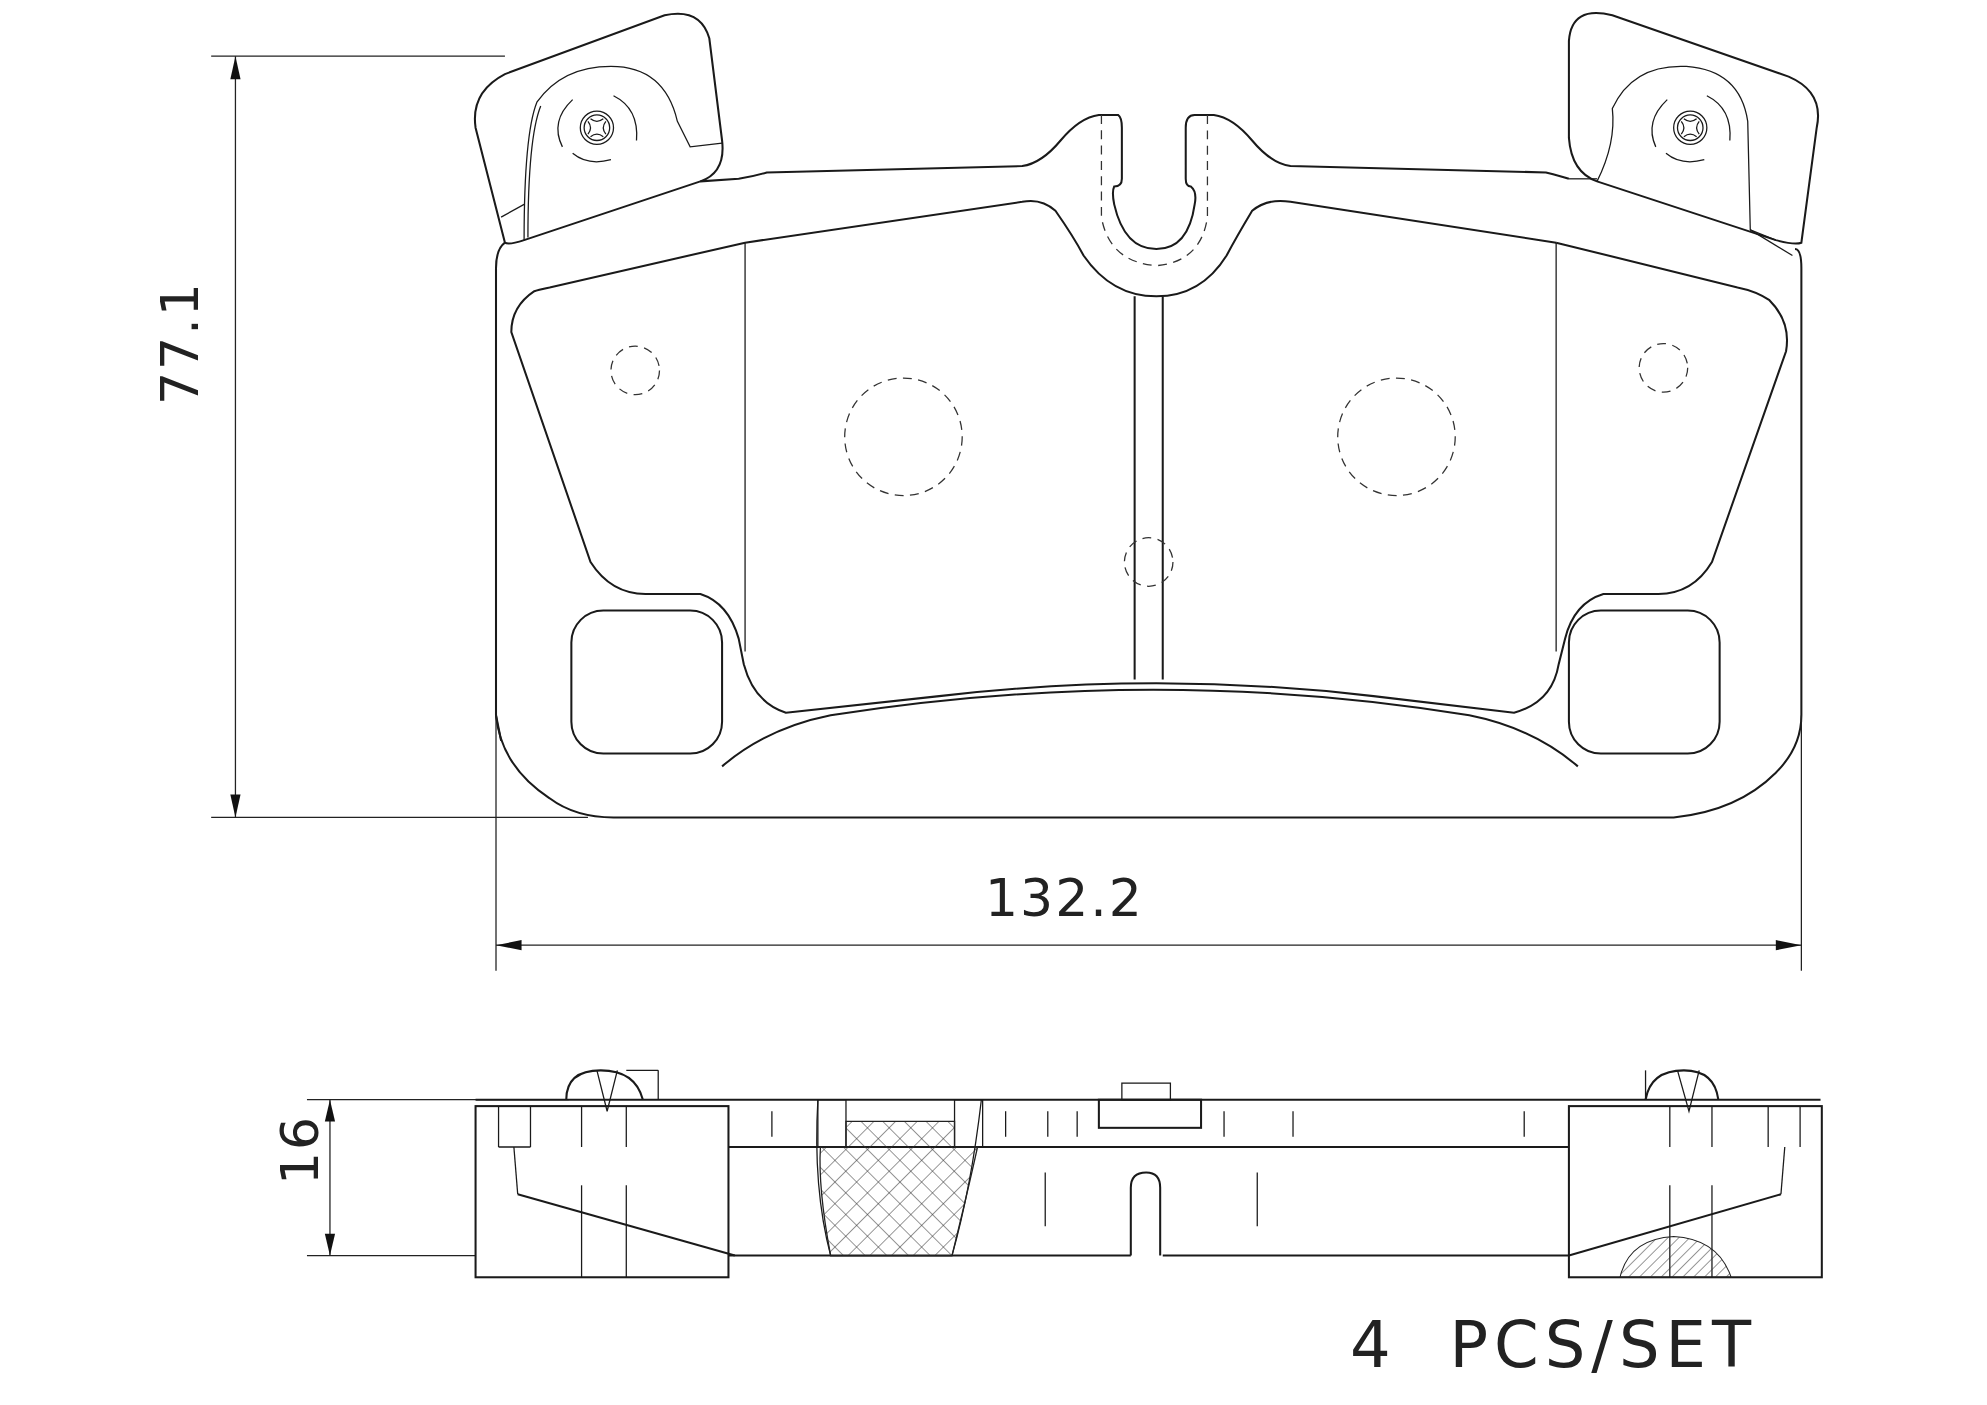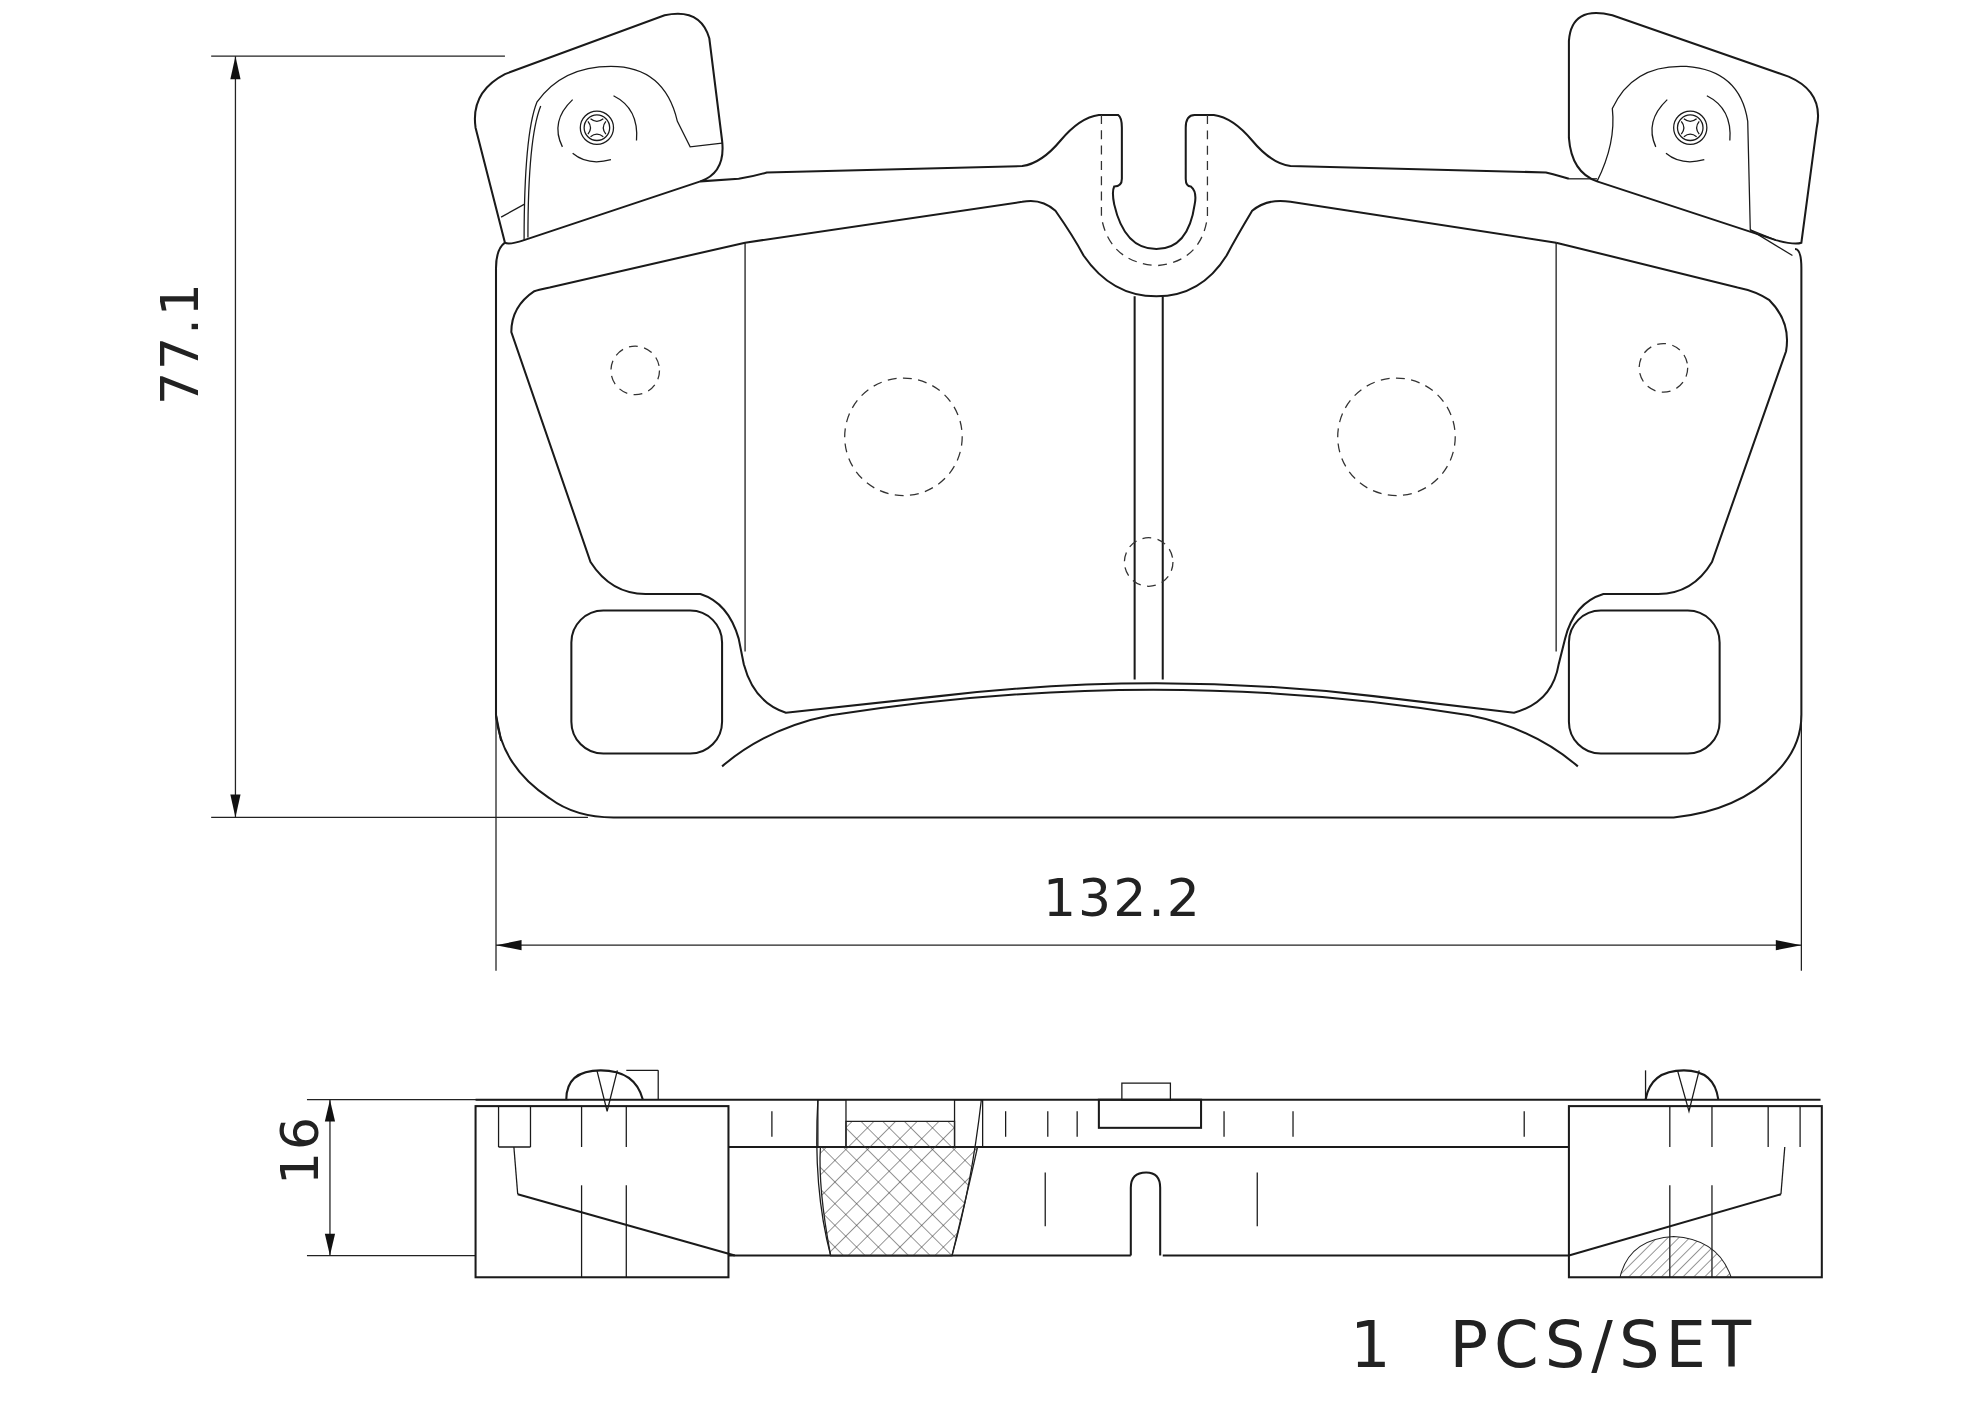--- a/index.html
+++ b/index.html
@@ -147,15 +147,15 @@
       <line x1="0" y1="0" x2="0" y2="6" stroke="#333" stroke-width="0.8"></line>
     </pattern>
     <pattern id="cross" width="12" height="12" patternUnits="userSpaceOnUse" patternTransform="rotate(45)">
       <line x1="0" y1="0" x2="0" y2="12" stroke="#333" stroke-width="0.8"></line>
       <line x1="0" y1="0" x2="12" y2="0" stroke="#333" stroke-width="0.8"></line>
     </pattern>
   </defs>
 </svg>
 
 <div class="txt" style="left:150px;top:405px;font-size:52px;transform:rotate(-90deg);transform-origin:left top;width:140px;">77.1</div>
-<div class="txt" style="left:1043px;top:868px;font-size:52px;">132.2</div>
+<div class="txt" style="left:985px;top:868px;font-size:52px;">132.2</div>
 <div class="txt" style="left:270px;top:1185px;font-size:52px;transform:rotate(-90deg);transform-origin:left top;">16</div>
-<div class="txt" style="left:1350px;top:1308px;font-size:64px;white-space:pre;letter-spacing:6px;">1  PCS/SET</div>
+<div class="txt" style="left:1350px;top:1308px;font-size:64px;white-space:pre;letter-spacing:6px;">4  PCS/SET</div>
 
 </body></html>

